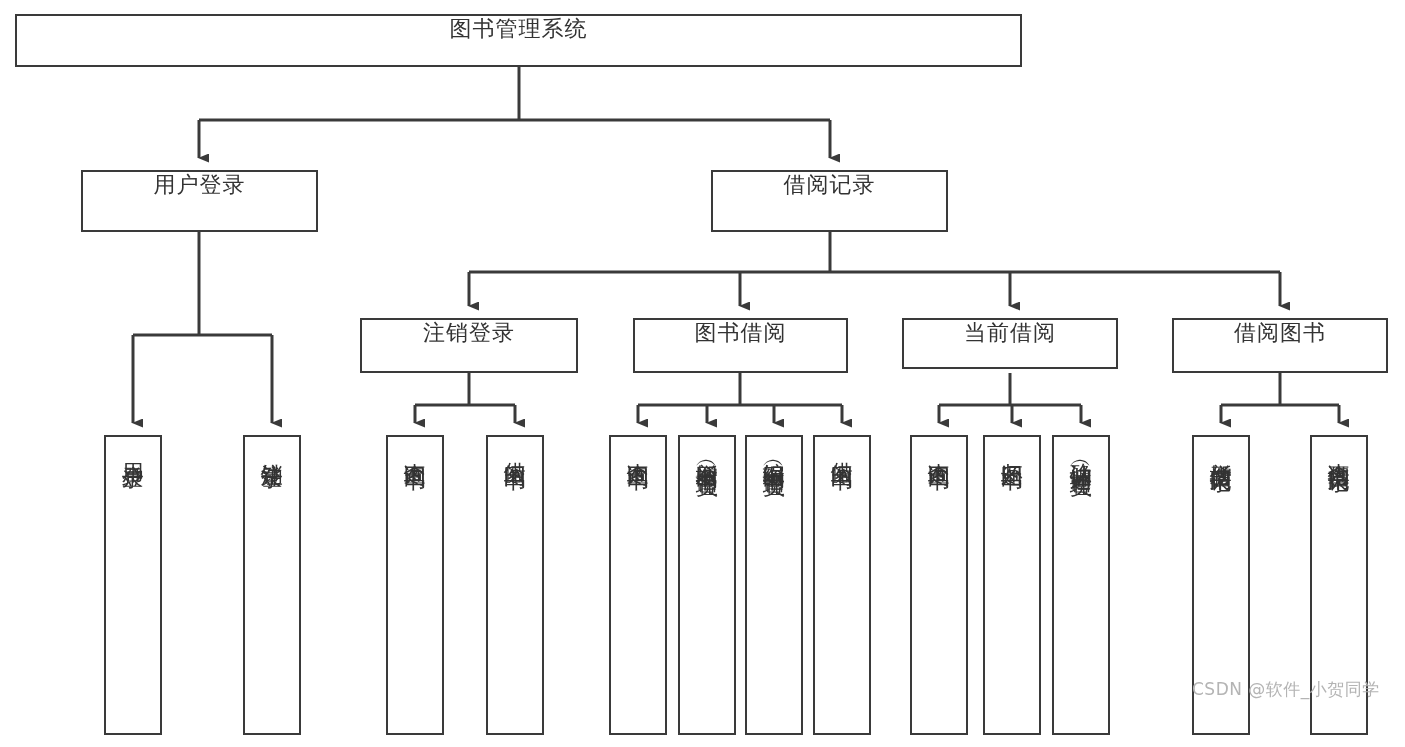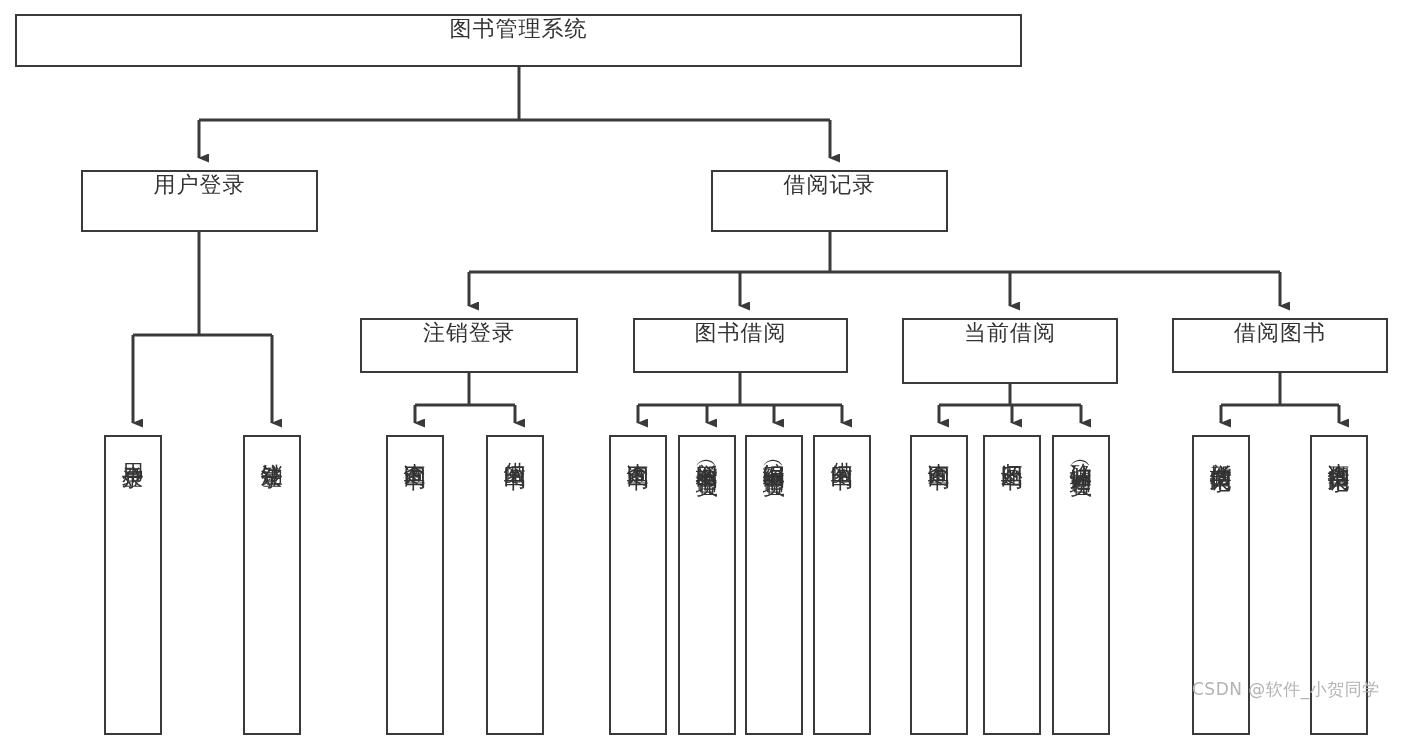--- a/index.html
+++ b/index.html
@@ -147,21 +147,21 @@
   </div>
 
   <div class="node horizontal" style="left: 360px; top: 318px; width: 218px; height: 55px; border-color: rgb(58, 58, 58); background: rgb(255, 255, 255); color: rgb(51, 51, 51);">
     <span class="node-label">注销登录</span>
   </div>
 
   <div class="node horizontal" style="left: 633px; top: 318px; width: 215px; height: 55px; border-color: rgb(58, 58, 58); background: rgb(255, 255, 255); color: rgb(51, 51, 51);">
     <span class="node-label">图书借阅</span>
   </div>
 
-  <div class="node horizontal" style="left: 902px; top: 318px; width: 216px; height: 66px; border-color: rgb(58, 58, 58); background: rgb(255, 255, 255); color: rgb(51, 51, 51);">
+  <div class="node horizontal" style="left: 902px; top: 318px; width: 216px; height: 51px; border-color: rgb(58, 58, 58); background: rgb(255, 255, 255); color: rgb(51, 51, 51);">
     <span class="node-label">当前借阅</span>
   </div>
 
   <div class="node horizontal" style="left: 1172px; top: 318px; width: 216px; height: 55px; border-color: rgb(58, 58, 58); background: rgb(255, 255, 255); color: rgb(51, 51, 51);">
     <span class="node-label">借阅图书</span>
   </div>
 
   <div class="node vertical" style="left: 104px; top: 435px; width: 58px; height: 300px; border-color: rgb(58, 58, 58); background: rgb(255, 255, 255); color: rgb(51, 51, 51);">
     <span class="node-label">用户登录</span>
   </div>

